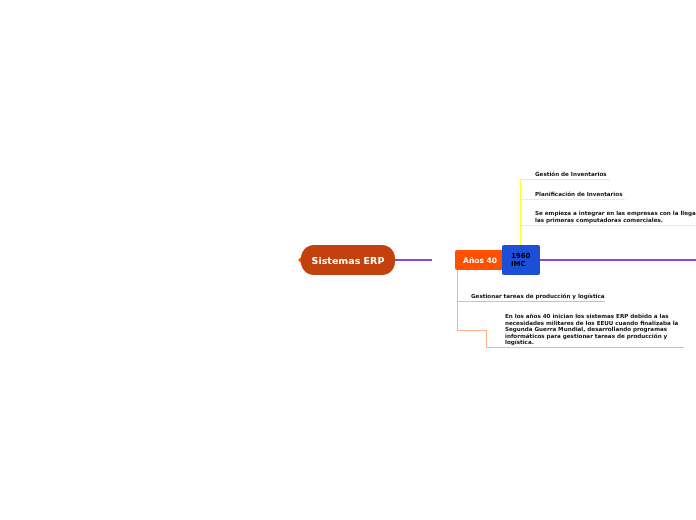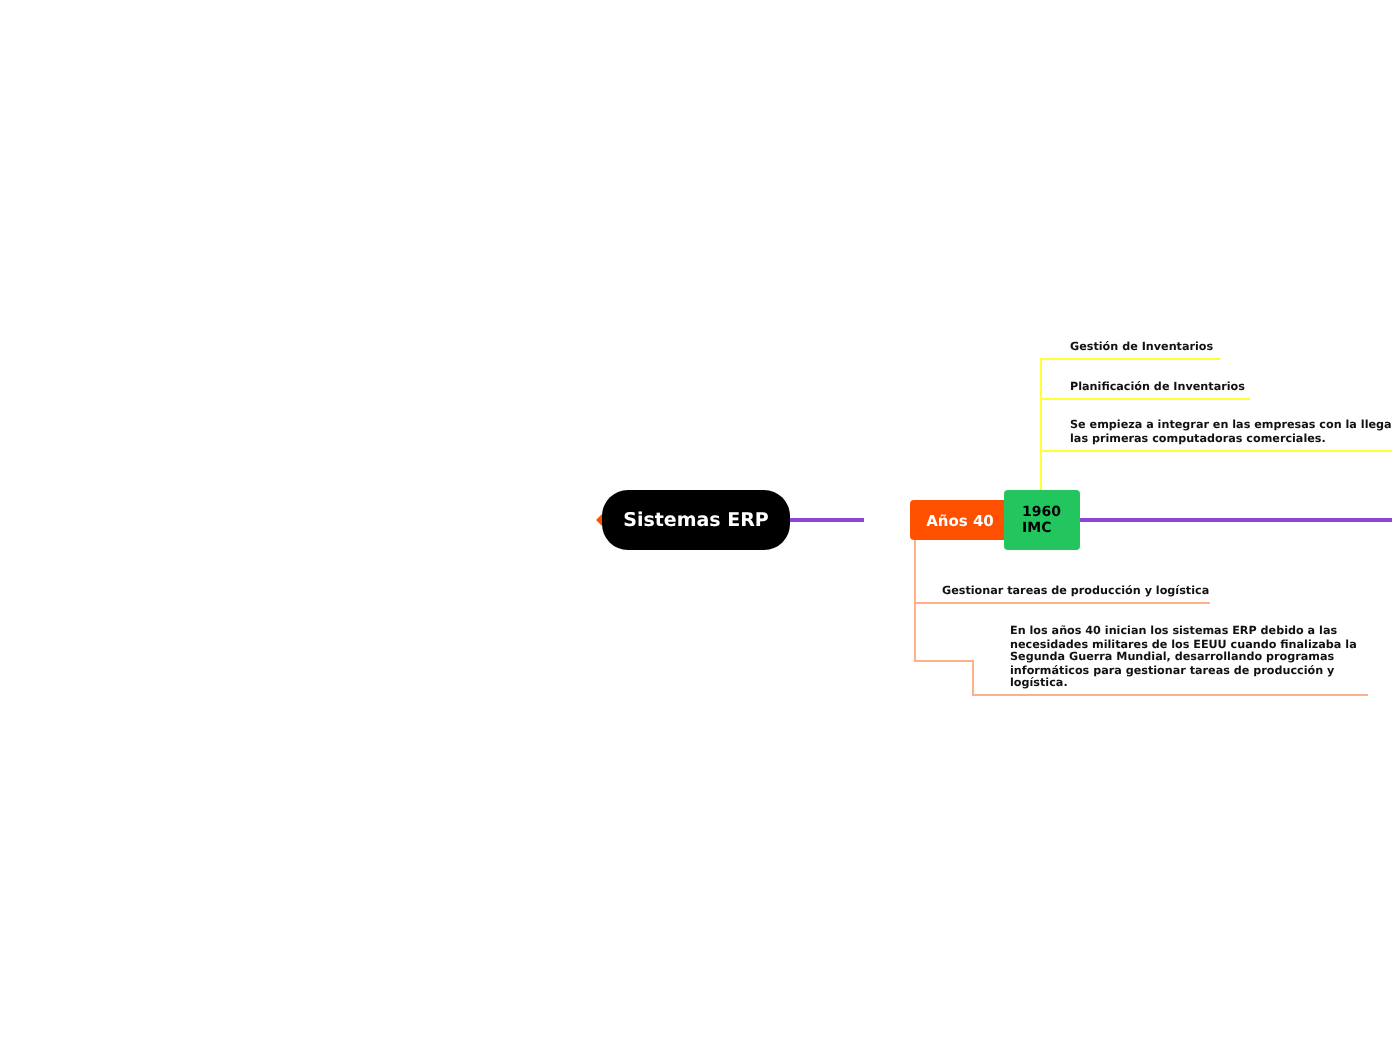--- a/index.html
+++ b/index.html
@@ -3,26 +3,26 @@
 <meta charset="utf-8">
 <style>
   html, body { margin:0; padding:0; }
   body { width:696px; height:520px; background:#ffffff; position:relative; overflow:hidden;
          font-family:"DejaVu Sans", sans-serif; }
   .abs { position:absolute; }
   .line { position:absolute; }
   .purple { background:#8e44d6; }
   .yellow { background:#ffff33; }
   .orange { background:#ffb08a; }
-  .root { left:301px; top:245px; width:94px; height:30px; background:#000000; border-radius:13px;
+  .root { left:301px; top:245px; width:94px; height:30px; background:#c2410c; border-radius:13px;
           color:#fff; font-weight:bold; font-size:9.5px; display:flex; align-items:center; justify-content:center; }
   .root-notch { left:298px; top:257px; width:0; height:0; border-top:3px solid transparent; border-bottom:3px solid transparent; border-right:3px solid #ff5000; }
   .n40 { left:455px; top:250px; width:50px; height:20px; background:#ff5000; border-radius:2px;
          color:#fff; font-weight:bold; font-size:7.5px; display:flex; align-items:center; justify-content:center; }
-  .n1960 { left:502px; top:245px; width:38px; height:30px; background:#22c55e; border-radius:2px;
+  .n1960 { left:502px; top:245px; width:38px; height:30px; background:#1d4ed8; border-radius:2px;
            color:#000; font-weight:bold; font-size:7px; line-height:8px; display:flex; align-items:center; padding-left:9px; box-sizing:border-box; }
   .leaf { position:absolute; font-size:5.6px; font-weight:bold; color:#111; line-height:6.6px; white-space:nowrap; }
   .leaf.wrap { white-space:normal; }
 </style>
 </head>
 <body>
 
 <div class="line purple" style="left:395px; top:259px; width:37px; height:2px;"></div>
 <div class="line purple" style="left:482px; top:259px; width:20px; height:2px;"></div>
 <div class="line purple" style="left:540px; top:259px; width:156px; height:2px;"></div>

